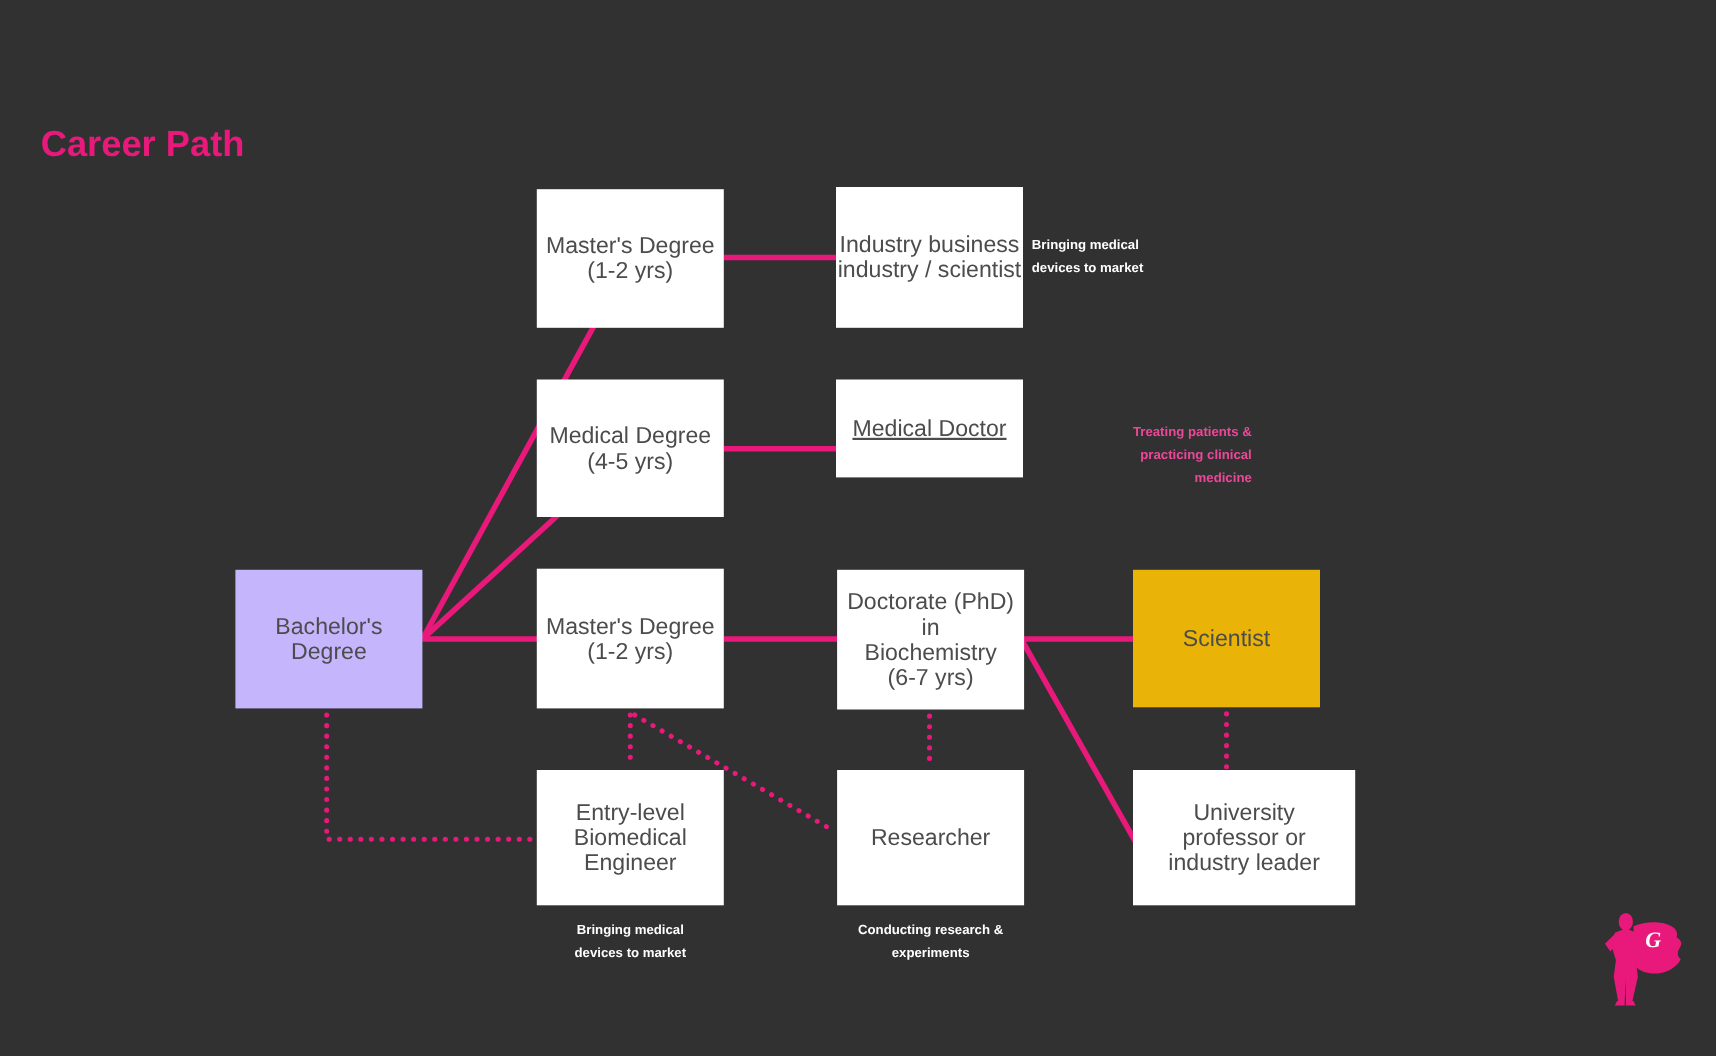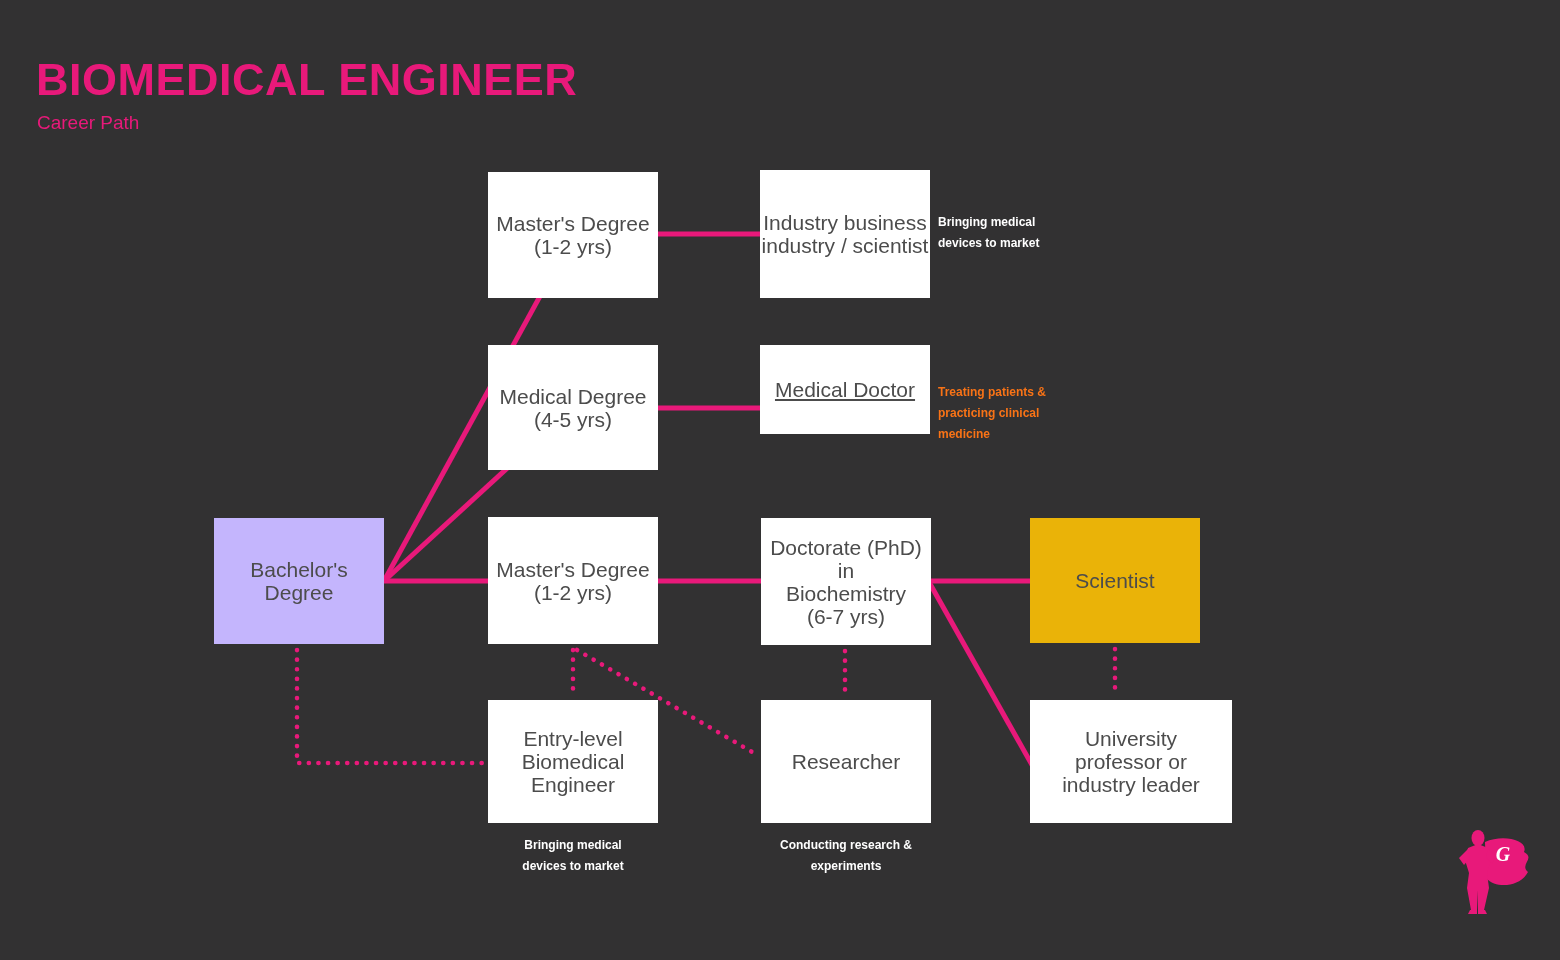--- a/index.html
+++ b/index.html
@@ -38,22 +38,22 @@
     top: 54px;
     font-size: 45px;
     font-weight: bold;
     letter-spacing: 0.5px;
     z-index: 3;
   }
   .subtitle {
     position: absolute;
     left: 37px;
     top: 112px;
-    font-size: 19px;
-    font-weight: normal;
+    font-size: 33px;
+    font-weight: bold;
     z-index: 3;
   }
   .node {
     position: absolute;
     background: #ffffff;
     color: #4c4c4c;
     display: flex;
     flex-direction: column;
     align-items: center;
     justify-content: center;
@@ -79,21 +79,20 @@
     width: 100px;
     height: 100px;
     z-index: 3;
   }
 </style>
 </head>
 <body style="background: rgb(50, 49, 50);">
 
 <div id="stage" style="background: rgb(50, 49, 50);">
 
-  <h1 class="title" style="margin: 0px; color: rgb(232, 25, 122);">BIOMEDICAL ENGINEER</h1>
 
   <div class="subtitle" style="color: rgb(232, 25, 122);">Career Path</div>
 
   <svg id="edges" xmlns="http://www.w3.org/2000/svg" viewBox="0 0 1560 960">
       <polyline points="384,581 573,236" class="edge-solid" stroke="#e8197a"></polyline>
       <polyline points="384,581 573,408" class="edge-solid" stroke="#e8197a"></polyline>
       <polyline points="384,581 573,581" class="edge-solid" stroke="#e8197a"></polyline>
       <polyline points="658,234 762,234" class="edge-solid" stroke="#e8197a"></polyline>
       <polyline points="658,408 762,408" class="edge-solid" stroke="#e8197a"></polyline>
       <polyline points="658,581 763,581" class="edge-solid" stroke="#e8197a"></polyline>
@@ -150,21 +149,21 @@
         <div>professor or</div>
         <div>industry leader</div>
       </div>
     </div>
 
   <div id="annotations-layer">
       <div class="annotation" style="left: 938px; top: 212px; width: 200px; color: rgb(255, 255, 255);">
         <div>Bringing medical</div>
         <div>devices to market</div>
       </div>
-      <div class="annotation" style="left: 938px; top: 382px; width: 200px; color: #f97316;">
+      <div class="annotation" style="left: 938px; top: 382px; width: 200px; color: #ec4899; text-align: right;">
         <div>Treating patients &amp;</div>
         <div>practicing clinical</div>
         <div>medicine</div>
       </div>
       <div class="annotation center" style="left: 478px; top: 835px; width: 190px; color: rgb(255, 255, 255);">
         <div>Bringing medical</div>
         <div>devices to market</div>
       </div>
       <div class="annotation center" style="left: 751px; top: 835px; width: 190px; color: rgb(255, 255, 255);">
         <div>Conducting research &amp;</div>

